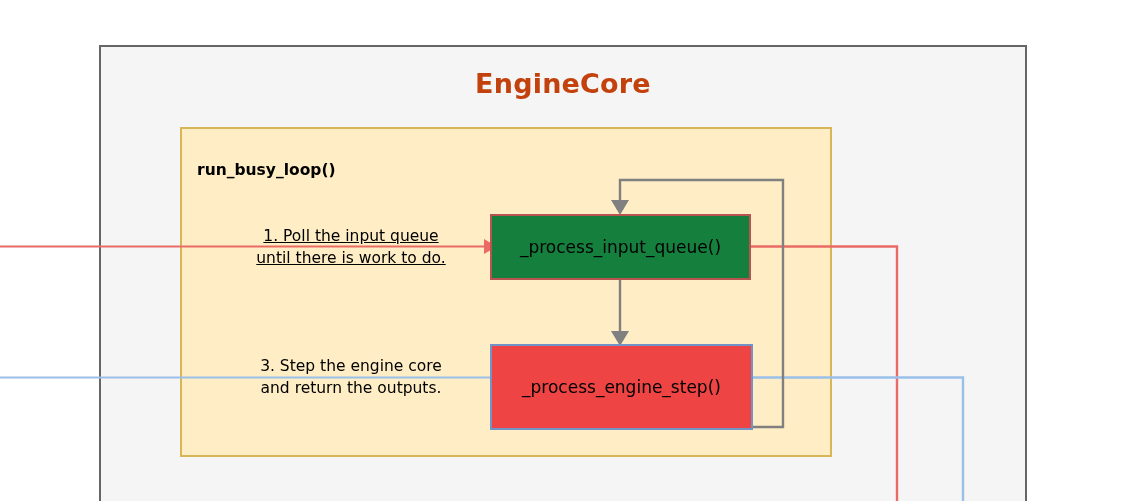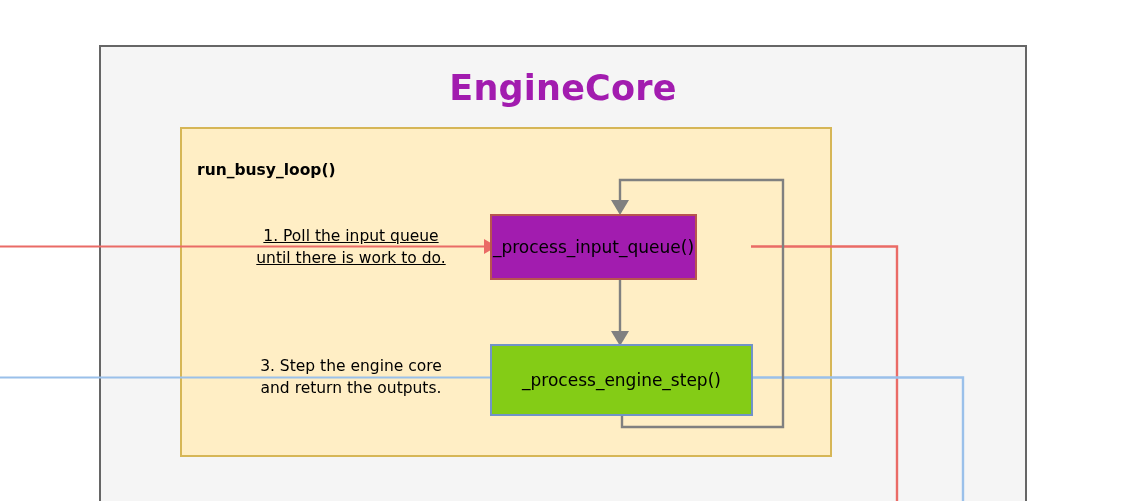--- a/index.html
+++ b/index.html
@@ -32,23 +32,23 @@
     background: #f5f5f5;
     border: 2px solid #666666;
     box-sizing: border-box;
   }
   .engine-core-title {
     position: absolute;
     left: 0;
     top: 21px;
     width: 100%;
     text-align: center;
-    font-size: 35px;
+    font-size: 27px;
     font-weight: bold;
-    color: #a21caf;
+    color: #c2410c;
     letter-spacing: 0.2px;
   }
 
   
   .busy-loop {
     position: absolute;
     left: 180px;
     top: 127px;
     width: 652px;
     height: 330px;
@@ -73,31 +73,31 @@
     display: flex;
     align-items: center;
     justify-content: center;
     font-size: 17px;
     color: #000000;
     text-align: center;
   }
   .proc-input-queue {
     left: 490px;
     top: 214px;
-    width: 207px;
+    width: 261px;
     height: 66px;
-    background: #a21caf;
+    background: #15803d;
     border: 2px solid #b85450;
   }
   .proc-engine-step {
     left: 490px;
     top: 344px;
     width: 263px;
-    height: 72px;
-    background: #84cc16;
+    height: 86px;
+    background: #ef4444;
     border: 2px solid #7193c8;
   }
 
   
   .step-label {
     position: absolute;
     font-size: 15.5px;
     line-height: 1.42;
     color: #000000;
     text-align: center;

